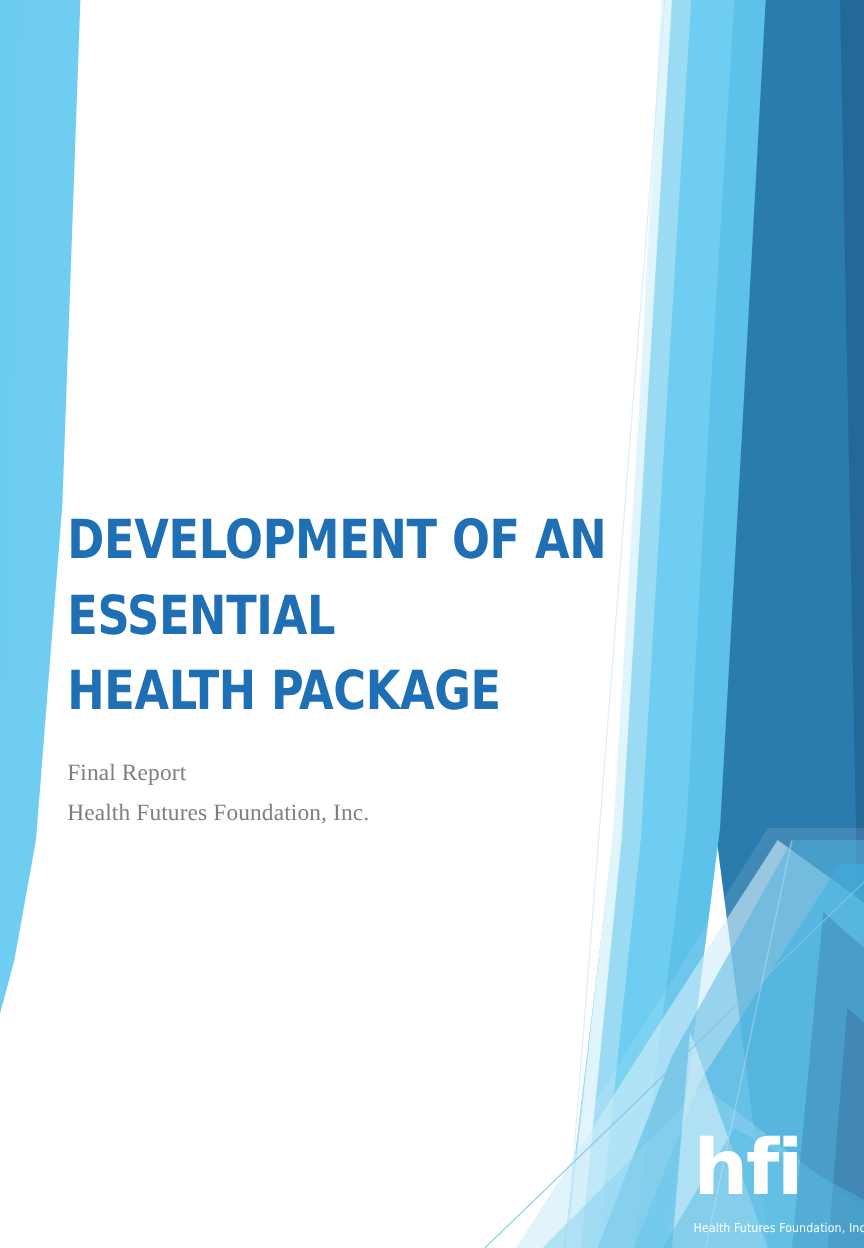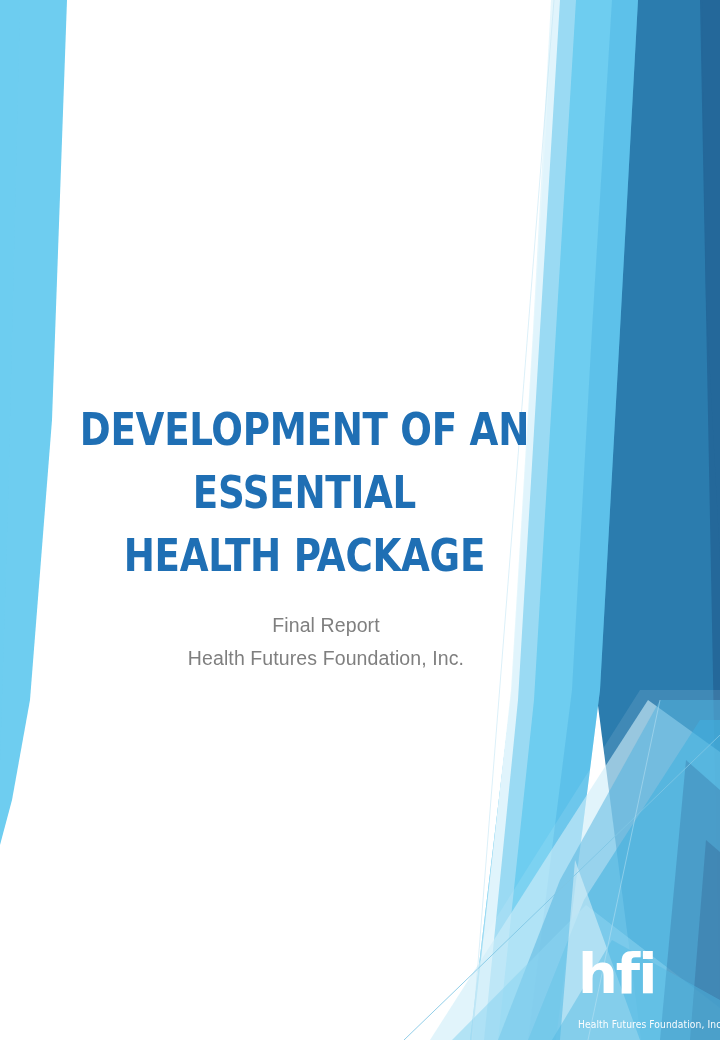--- a/index.html
+++ b/index.html
@@ -17,58 +17,57 @@
     overflow:hidden;
   }
   #bg-art{
     position:absolute; inset:0;
     width:720px; height:1040px;
     display:block;
   }
   
   #text-block{
     position:absolute;
-    left:56px; top:398px;
+    left:56px; top:418px;
     width:540px;
     z-index:5;
-    text-align:center;
   }
   #doc-title{
     font-family:"DejaVu Sans Condensed","Liberation Sans Narrow","Liberation Sans",sans-serif;
     font-weight:bold;
     font-size:45px;
     line-height:63px;
     letter-spacing:-0.3px;
     color:#1f6fb4;
     text-transform:uppercase;
     font-stretch:condensed;
     transform:scaleX(0.92);
     transform-origin:left top;
     white-space:pre-line;
   }
   #subtitle-list{ margin-top:22px; }
   .subtitle-line{
-    font-family:Liberation Sans, sans-serif;
+    font-family:Liberation Serif, serif;
     font-size:19.5px;
     line-height:32.5px;
     color:#7f7f7f;
     letter-spacing:0.1px;
     white-space:nowrap;
   }
   
   #logo{
     position:absolute;
     left:578px; top:938px;
     width:128px;
     z-index:6;
   }
   #logo-mark{
     font-family:"DejaVu Sans","Liberation Sans",sans-serif;
     font-weight:bold;
-    font-size:56px;
+    font-size:64px;
     line-height:72px;
     color:#ffffff;
     letter-spacing:-2px;
     display:block;
     height:76px;
   }
   #logo-tagline{
     font-family:"DejaVu Sans Condensed","Liberation Sans Narrow","Liberation Sans",sans-serif;
     font-size:10.2px;
     line-height:12px;

